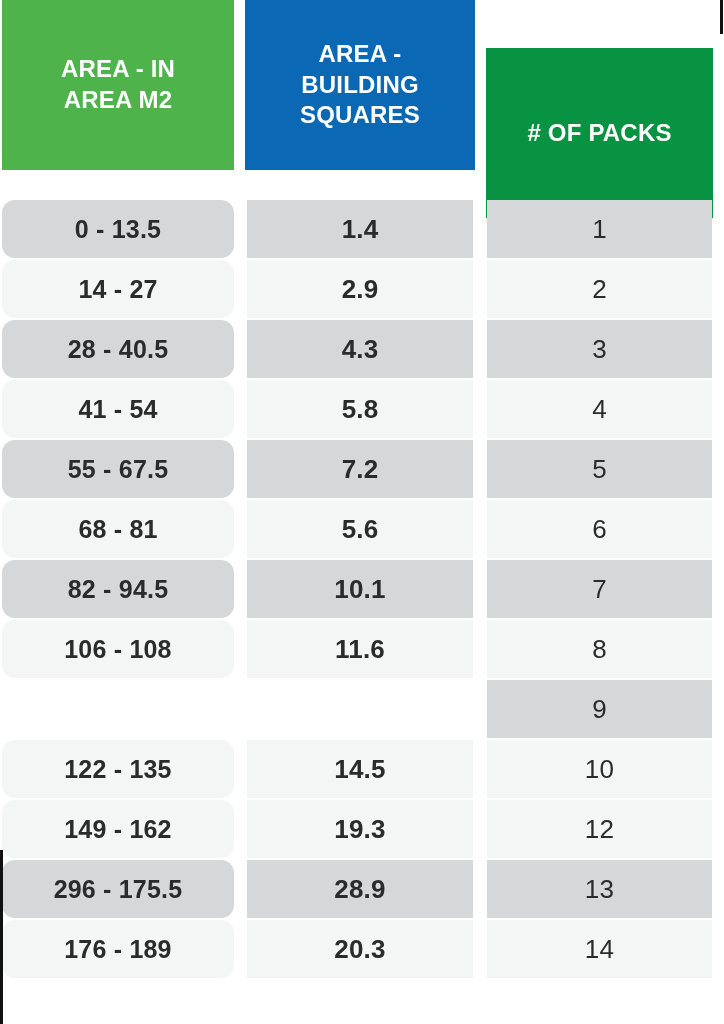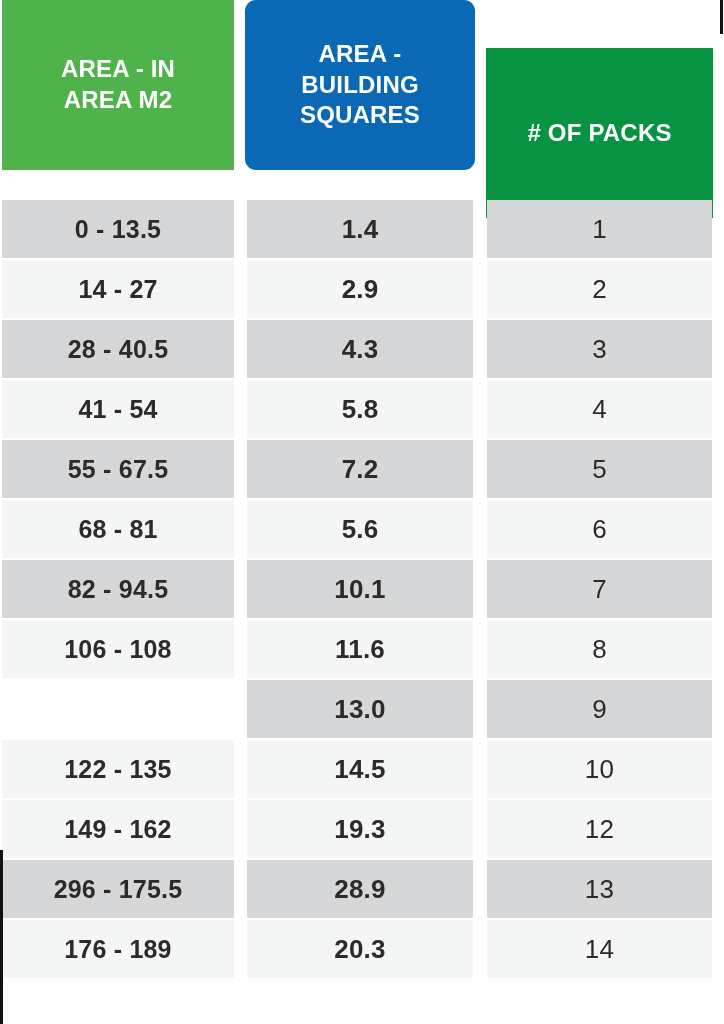--- a/index.html
+++ b/index.html
@@ -44,21 +44,21 @@
   .header-cell .htext {
     color: #ffffff;
     font-weight: bold;
     font-size: 24px;
     line-height: 1.28;
     letter-spacing: 0.2px;
     font-stretch: condensed;
     white-space: pre-line;
   }
   .hc-1 { left: 2px;   width: 232px; }
-  .hc-2 { left: 245px; width: 230px; border-radius: 11px; }
+  .hc-2 { left: 245px; width: 230px; }
   .hc-3 { left: 486px; width: 227px; }
 
   
   .data-area {
     position: absolute;
     top: 200px;
     left: 0;
     width: 724px;
   }
   .data-row {
@@ -74,21 +74,21 @@
     align-items: center;
     justify-content: center;
     text-align: center;
     box-sizing: border-box;
     color: #2b2b2b;
     font-size: 25px;
     font-weight: bold;
     font-stretch: condensed;
     letter-spacing: 0.2px;
   }
-  .cell.c1 { left: 2px;   width: 232px; }
+  .cell.c1 { left: 2px;   width: 232px; border-radius: 13px; }
   .cell.c2 { left: 247px; width: 226px; font-weight: bold; font-size: 26px; }
   .cell.c3 { left: 487px; width: 225px; font-weight: normal; font-size: 26px; }
 
   .band-dark  { background: #d6d7d8; }
   .band-light { background: #f4f5f5; }
 
   
   .edge-line-left {
     position: absolute;
     left: 0;
@@ -161,21 +161,20 @@
         <div class="cell c1 band-dark">82 - 94.5</div>
         <div class="cell c2 band-dark">10.1</div>
         <div class="cell c3 band-dark">7</div>
       </div>
       <div class="data-row">
         <div class="cell c1 band-light">106 - 108</div>
         <div class="cell c2 band-light">11.6</div>
         <div class="cell c3 band-light">8</div>
       </div>
       <div class="data-row">
-        <div class="cell c2 band-dark">13.0</div>
         <div class="cell c3 band-dark">9</div>
       </div>
       <div class="data-row">
         <div class="cell c1 band-light">122 - 135</div>
         <div class="cell c2 band-light">14.5</div>
         <div class="cell c3 band-light">10</div>
       </div>
       <div class="data-row">
         <div class="cell c1 band-light">149 - 162</div>
         <div class="cell c2 band-light">19.3</div>

